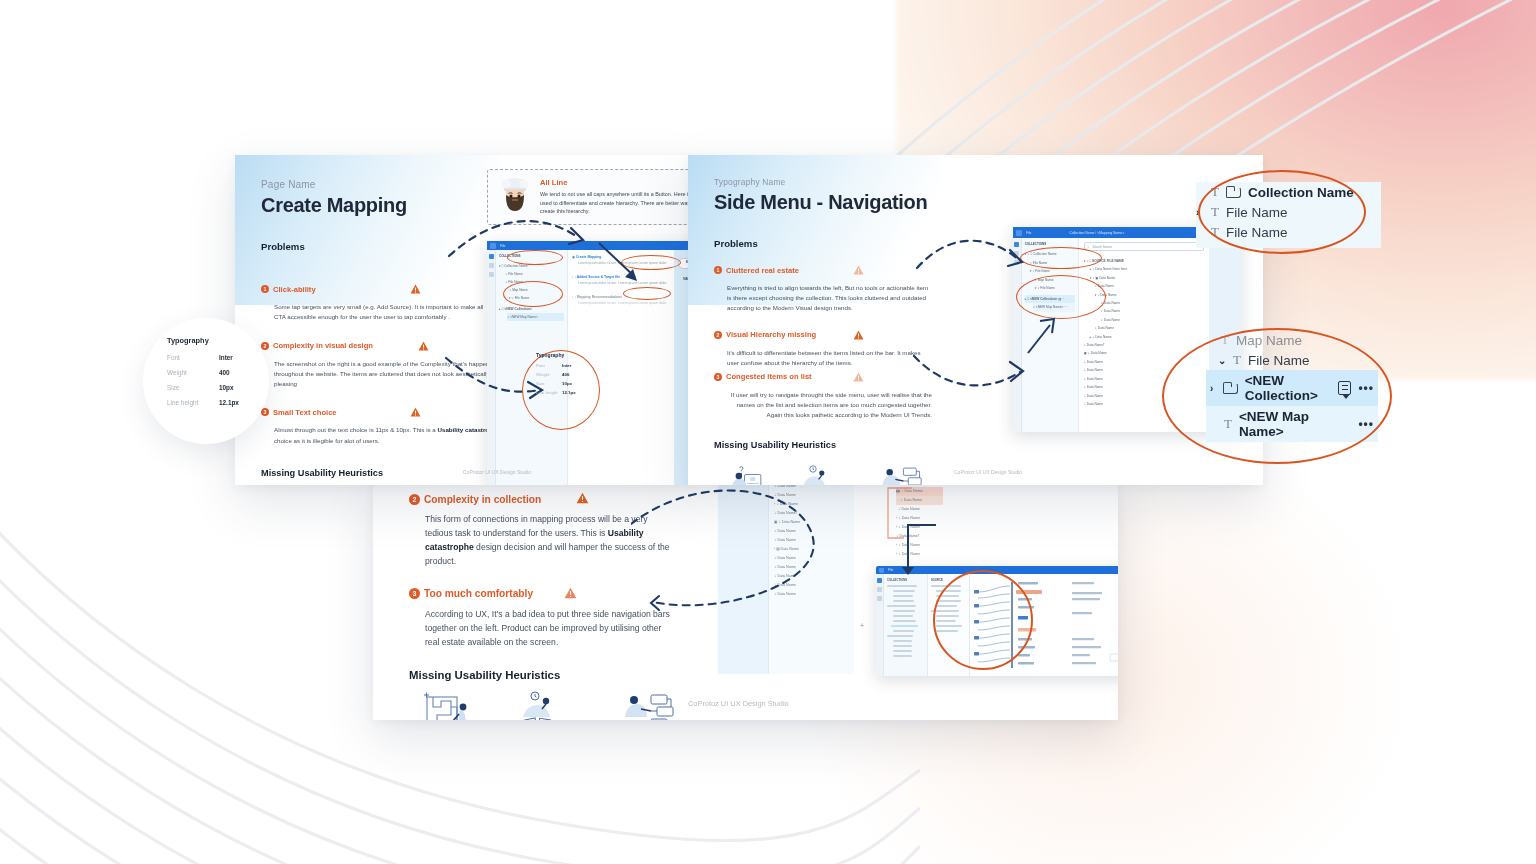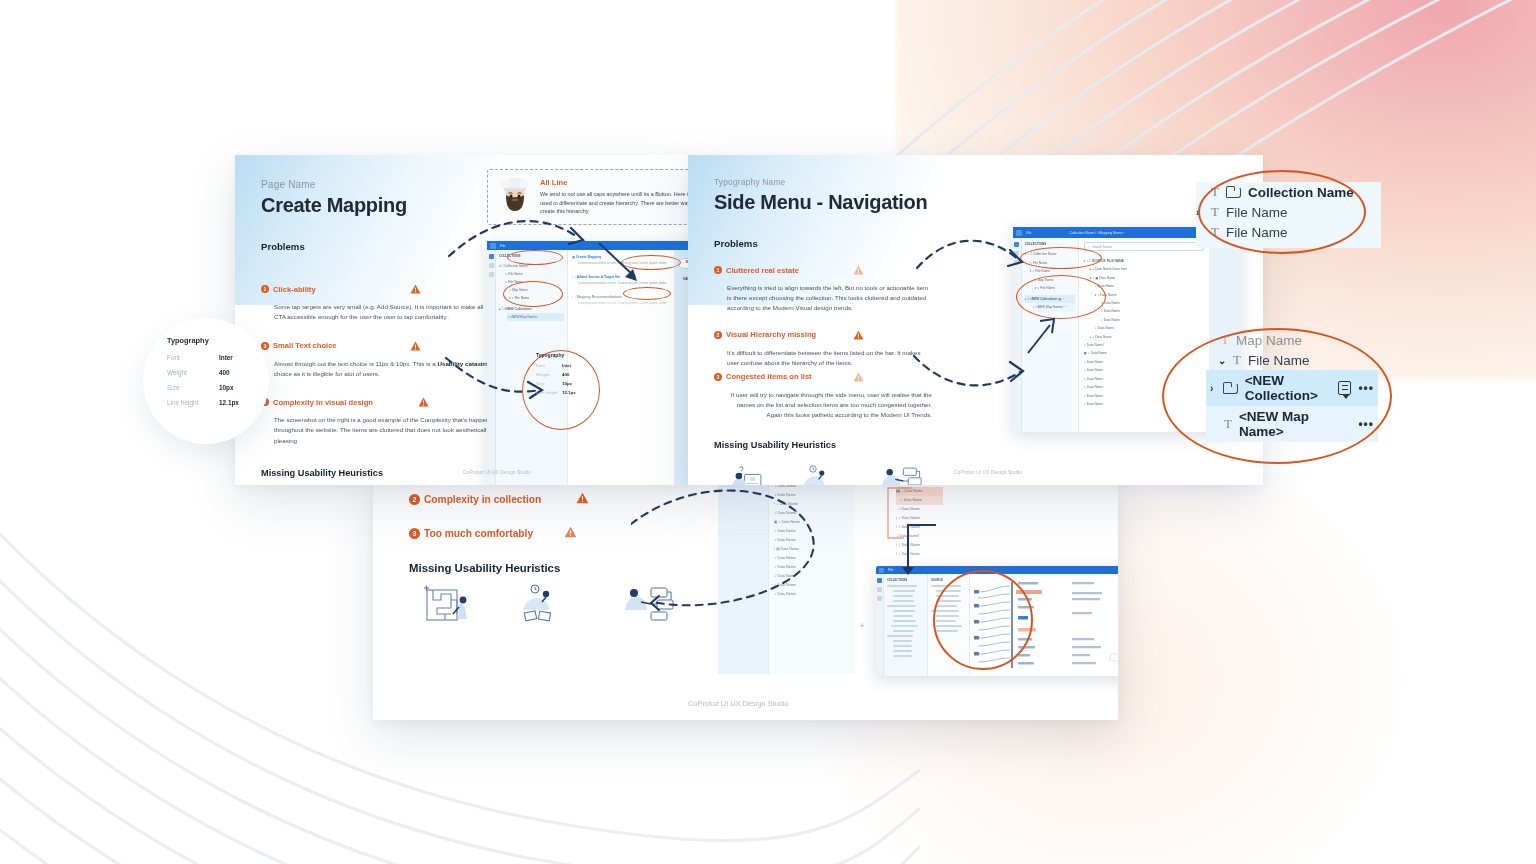--- a/index.html
+++ b/index.html
@@ -198,34 +198,38 @@
         <span class="p-num" style="width:11px;height:11px;font-size:7px;">2</span>
         <span class="p-title" style="font-size:10.2px;">Complexity in collection</span>
         <span class="warn">
           <svg width="13" height="12" viewBox="0 0 20 18">
                 <path d="M10 1 L19 17 H1 Z" fill="#e2611f"></path>
                 <rect x="9.1" y="6" width="1.8" height="6" rx=".9" fill="#fff"></rect>
                 <circle cx="10" cy="14.3" r="1" fill="#fff"></circle>
               </svg>
         </span>
       </div>
+      <div class="p-body" style="font-size:8.6px;line-height:1.62;margin-top:5px;margin-left:16px;width:252px;">
+        <span>This form of connections in mapping process will be a very tedious task to understand for the users. This is </span><b>Usability catastrophe</b><span> design decision and will hamper the success of the product.</span>
+      </div>
     </div>
 
     <div class="problem">
       <div class="p-head" style="width:168px;">
         <span class="p-num" style="width:11px;height:11px;font-size:7px;">3</span>
         <span class="p-title" style="font-size:10.2px;">Too much comfortably</span>
         <span class="warn">
           <svg width="13" height="12" viewBox="0 0 20 18">
                 <path d="M10 1 L19 17 H1 Z" fill="#e8835a"></path>
                 <rect x="9.1" y="6" width="1.8" height="6" rx=".9" fill="#fff"></rect>
                 <circle cx="10" cy="14.3" r="1" fill="#fff"></circle>
               </svg>
         </span>
       </div>
+      <div class="p-body" style="font-size:8.6px;line-height:1.62;margin-top:5px;margin-left:16px;width:252px;">According to UX, It's a bad idea to put three side navigation bars together on the left. Product can be improved by utilising other real estate available on the screen.</div>
     </div>
 
     <div class="sec-heading" style="font-size:11.4px;margin-top:20px;">Missing Usability Heuristics</div>
 
     <div class="heur-row" style="margin-top:10px;gap:13px;">
       <div class="heur" style="width:84px;">
         <div class="heur-ill">
           <svg width="54" height="40" viewBox="0 0 54 40" fill="none">
             <g stroke="#4a6fa5" stroke-width="1.1" fill="none" opacity=".85">
               <rect x="4" y="6" width="30" height="30"></rect>
@@ -451,49 +455,49 @@
                 <path d="M10 1 L19 17 H1 Z" fill="#e2611f"></path>
                 <rect x="9.1" y="6" width="1.8" height="6" rx=".9" fill="#fff"></rect>
                 <circle cx="10" cy="14.3" r="1" fill="#fff"></circle>
               </svg>
         </span>
       </div>
       <div class="p-body" style="font-size:6.2px;line-height:1.66;margin-top:4px;margin-left:13px;width:215px;">Some tap targets are very small (e.g. Add Source). It is important to make all CTA accessible enough for the user the user to tap comfortably .</div>
     </div>
 
     <div class="problem" style="margin-top:14px;">
+      <div class="p-head" style="width:168px;">
+        <span class="p-num">2</span>
+        <span class="p-title" style="font-size:7.6px;">Complexity in visual design</span>
+        <span class="warn">
+          <svg width="11" height="10" viewBox="0 0 20 18">
+                <path d="M10 1 L19 17 H1 Z" fill="#e2611f"></path>
+                <rect x="9.1" y="6" width="1.8" height="6" rx=".9" fill="#fff"></rect>
+                <circle cx="10" cy="14.3" r="1" fill="#fff"></circle>
+              </svg>
+        </span>
+      </div>
+      <div class="p-body" style="font-size:6.2px;line-height:1.66;margin-top:4px;margin-left:13px;width:228px;">The screenshot on the right is a good example of the Complexity that's happening throughout the website. The items are cluttered that does not look aesthetically pleasing</div>
+    </div>
+
+    <div class="problem" style="margin-top:14px;">
       <div class="p-head" style="width:160px;">
         <span class="p-num">3</span>
         <span class="p-title" style="font-size:7.6px;">Small Text choice</span>
         <span class="warn">
           <svg width="11" height="10" viewBox="0 0 20 18">
                 <path d="M10 1 L19 17 H1 Z" fill="#e2611f"></path>
                 <rect x="9.1" y="6" width="1.8" height="6" rx=".9" fill="#fff"></rect>
                 <circle cx="10" cy="14.3" r="1" fill="#fff"></circle>
               </svg>
         </span>
       </div>
       <div class="p-body" style="font-size:6.2px;line-height:1.66;margin-top:4px;margin-left:13px;width:232px;">
         <span>Almost through out the text choice is 11px &amp; 10px. This is a </span><b>Usability catastrophe</b><span> choice as it is illegible for alot of users.</span>
       </div>
-    </div>
-
-    <div class="problem" style="margin-top:14px;">
-      <div class="p-head" style="width:168px;">
-        <span class="p-num">2</span>
-        <span class="p-title" style="font-size:7.6px;">Complexity in visual design</span>
-        <span class="warn">
-          <svg width="11" height="10" viewBox="0 0 20 18">
-                <path d="M10 1 L19 17 H1 Z" fill="#e2611f"></path>
-                <rect x="9.1" y="6" width="1.8" height="6" rx=".9" fill="#fff"></rect>
-                <circle cx="10" cy="14.3" r="1" fill="#fff"></circle>
-              </svg>
-        </span>
-      </div>
-      <div class="p-body" style="font-size:6.2px;line-height:1.66;margin-top:4px;margin-left:13px;width:228px;">The screenshot on the right is a good example of the Complexity that's happening throughout the website. The items are cluttered that does not look aesthetically pleasing</div>
     </div>
 
     <div class="sec-heading" style="font-size:9.2px;margin-top:22px;">Missing Usability Heuristics</div>
 
     <div class="heur-row" style="margin-top:8px;">
       <div class="heur">
         <div class="heur-ill">
           <svg width="44" height="34" viewBox="0 0 54 40" fill="none">
             <g stroke="#4a6fa5" stroke-width="1.1" fill="none" opacity=".85">
                   <rect x="4" y="6" width="30" height="30"></rect>

